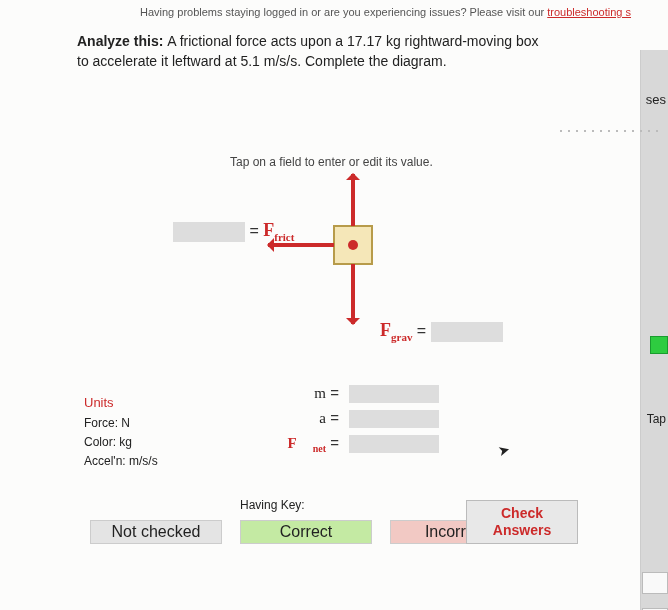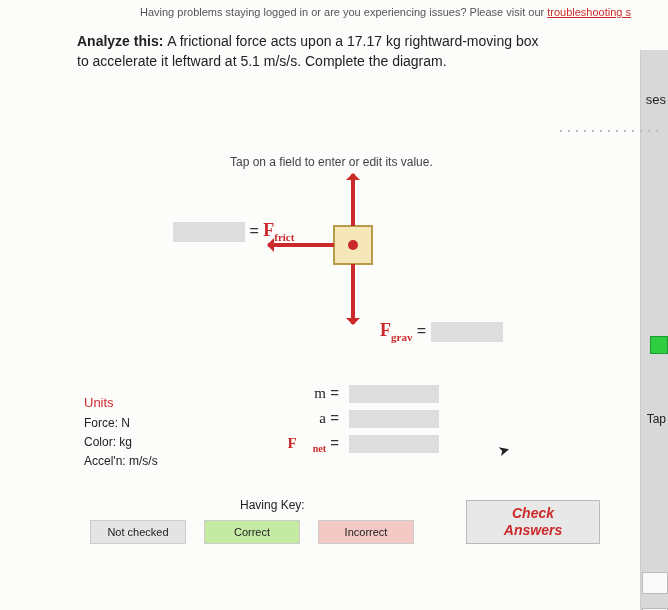--- a/index.html
+++ b/index.html
@@ -83,31 +83,30 @@
 
   .calc-block { position:absolute; left:276px; top:384px; font-size:15px;}
   .calc-row { margin-bottom:6px; text-align:right;}
   .calc-row .sym{ display:inline-block; width:50px; text-align:right; font-family:"Times New Roman",serif;}
   .calc-row .sym.red { color:#cc2a2a; font-weight:bold;}
   .calc-row .sym sub{font-size:10px;margin-left:16px;}
   .calc-input{display:inline-block;width:90px;height:18px;background:#ddd;vertical-align:middle;margin-left:6px;}
 
   .colorkey { position:absolute; top:498px; left:240px; font-size:12px; }
   .key-row { position:absolute; top:520px; left:90px; display:flex; gap:18px;}
-  .key-box { width:96px; height:24px; font-size:11px; display:flex;align-items:center;justify-content:center;border:1px solid #ccc;}
+  .key-box { width:132px; height:24px; font-size:16px; display:flex;align-items:center;justify-content:center;border:1px solid #ccc;}
   .kb-notchecked{background:#e4e4e4;}
   .kb-correct{background:#c4eaa3;}
   .kb-incorrect{background:#f2c9c4;}
 
   .check-btn {
-    position:absolute; top:500px; left:466px; width:134px; height:44px;
+    position:absolute; top:500px; left:466px; width:112px; height:44px;
     background:#e8e8e8; border:1px solid #bbb; color:#cc2a2a;
     font-size:14px; font-weight:bold; display:flex; align-items:center; justify-content:center; text-align:center; line-height:1.2;
     cursor:pointer;
-    font-style:italic;
   }
 
   .cursor {position:absolute; left:498px; top:442px; font-size:14px; transform:rotate(-15deg);}
 </style>
 </head>
 <body>
 
 <div class="top-notice">
   <span>Having problems staying logged in or are you experiencing issues? Please visit our </span><a href="#">troubleshooting s</a>
 </div>

